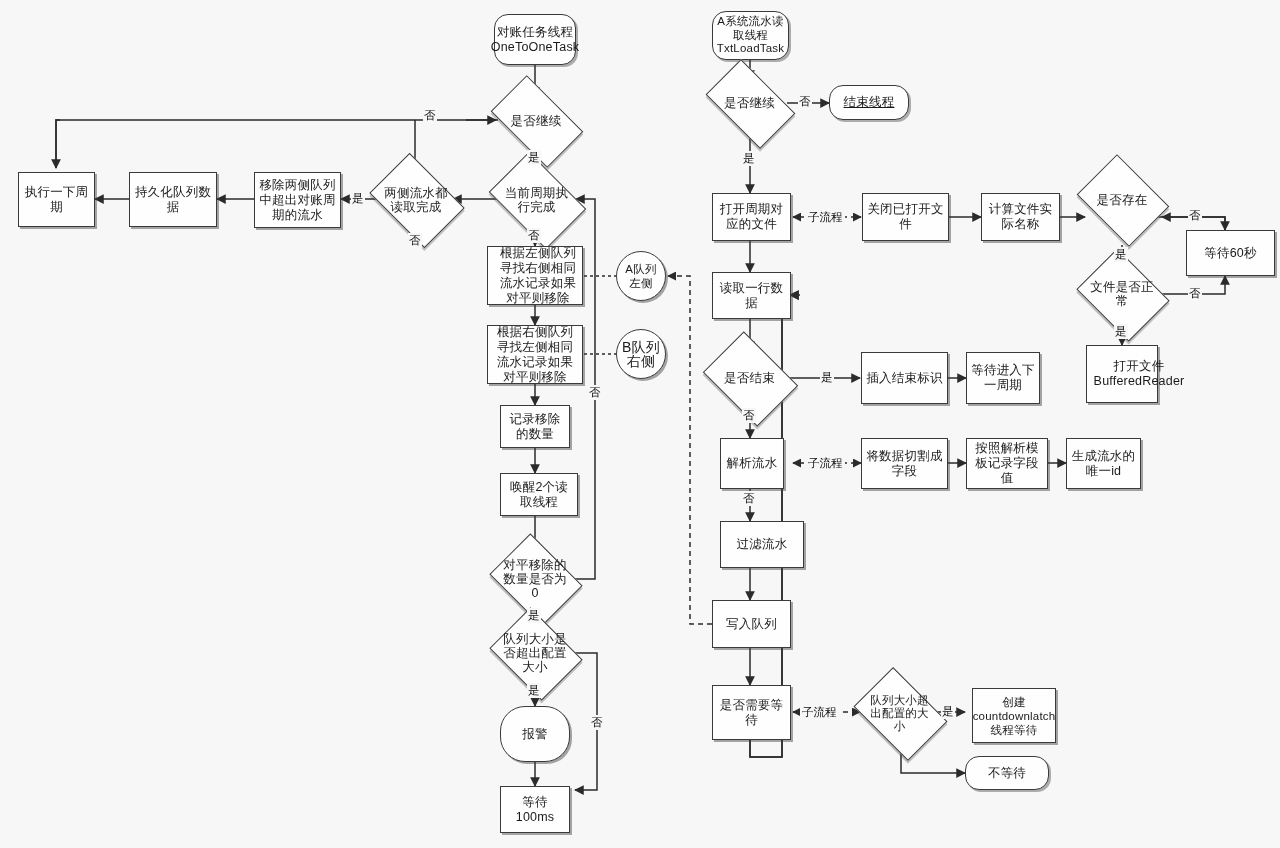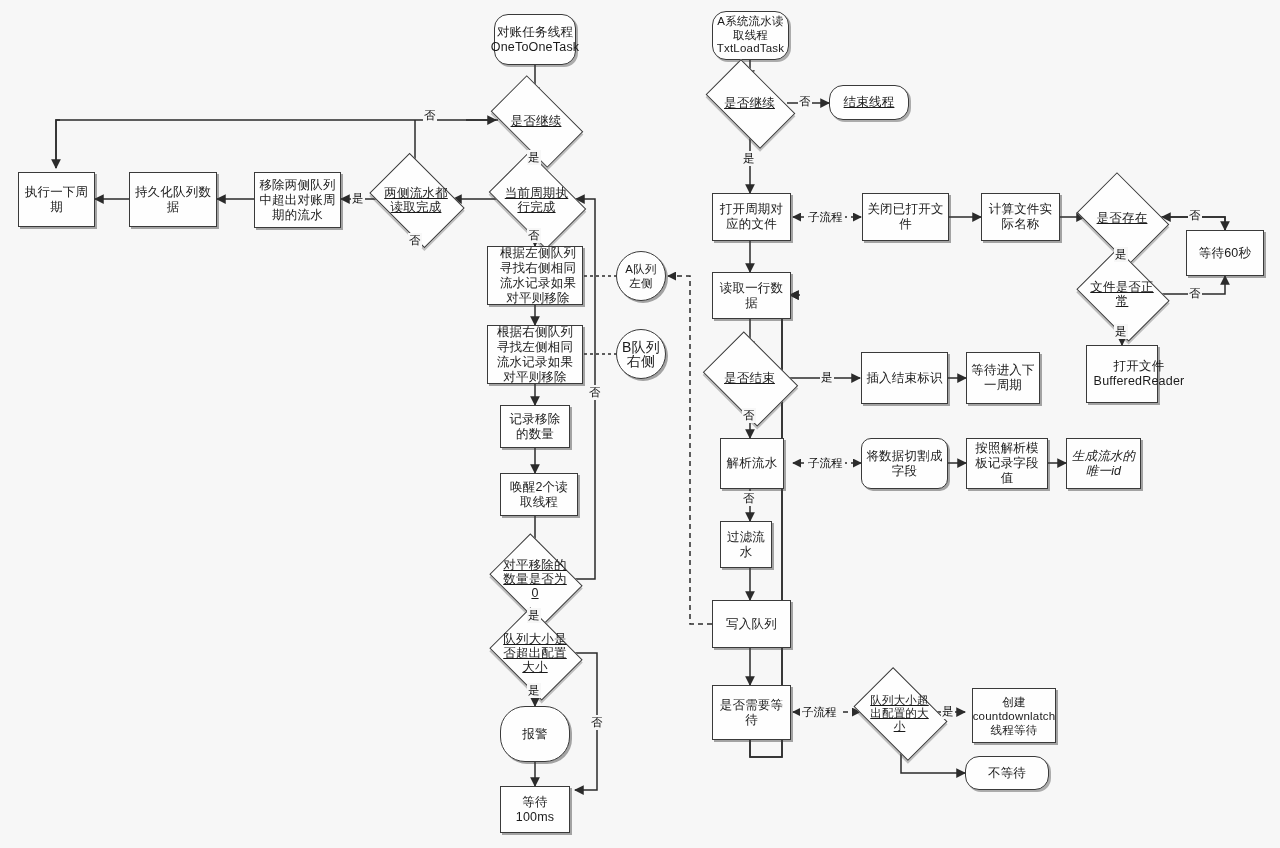--- a/index.html
+++ b/index.html
@@ -34,21 +34,21 @@
   .node.diamond .dmshape{
     position:absolute;left:0;top:0;width:100%;height:100%;
     background:#fefefe;
     border:1.4px solid #3a3a3a;
     transform:rotate(45deg);
     box-shadow:2px 2px 0 rgba(60,60,60,.30);
     z-index:-1;
   }
   .node.diamond .dmtext{
     position:relative;z-index:2;width:118%;
-    font-size:12.5px;line-height:14px;text-decoration:underline;
+    font-size:12.5px;line-height:14px;
   }
   .edgelabel{
     position:absolute;
     font-size:11.5px;
     color:#111;
     background:#f7f7f7;
     padding:0 1px;
     z-index:5;
     white-space:nowrap;
     font-family:"Liberation Sans","DejaVu Sans",sans-serif;
@@ -283,26 +283,26 @@
 </div>
 
 <div class="node" style="left:862px;top:193px;width:87px;height:48px;">
   <span>关闭已打开文件</span>
 </div>
 
 <div class="node" style="left:981px;top:193px;width:79px;height:48px;">
   <span>计算文件实际名称</span>
 </div>
 
-<div class="node diamond" style="left:1086px;top:190px;width:72px;height:55px;">
+<div class="node diamond" style="left:1086px;top:172px;width:72px;height:55px;">
   <div class="dmshape"></div>
   <div class="dmtext">是否存在</div>
 </div>
 
-<div class="node" style="left:1186px;top:230px;width:78px;height:46px;">
+<div class="node" style="left:1186px;top:230px;width:89px;height:46px;">
   <span>等待60秒</span>
 </div>
 
 <div class="node diamond" style="left:1086px;top:266px;width:72px;height:56px;">
   <div class="dmshape"></div>
   <div class="dmtext">文件是否正常</div>
 </div>
 
 <div class="node" style="left:1086px;top:345px;width:72px;height:58px;padding-left:37px;">
   <span>打开文件BufferedReader</span>
@@ -322,33 +322,33 @@
 </div>
 
 <div class="node" style="left:966px;top:352px;width:74px;height:52px;">
   <span>等待进入下一周期</span>
 </div>
 
 <div class="node" style="left:720px;top:438px;width:64px;height:51px;">
   <span>解析流水</span>
 </div>
 
-<div class="node" style="left:861px;top:438px;width:87px;height:51px;border-radius:10px;">
+<div class="node" style="left:861px;top:438px;width:87px;height:51px;">
   <span>将数据切割成字段</span>
 </div>
 
 <div class="node" style="left:966px;top:438px;width:82px;height:51px;">
   <span>按照解析模板记录字段值</span>
 </div>
 
-<div class="node" style="left:1066px;top:438px;width:75px;height:51px;font-style:italic;">
+<div class="node" style="left:1066px;top:438px;width:75px;height:51px;">
   <span>生成流水的唯一id</span>
 </div>
 
-<div class="node" style="left:720px;top:521px;width:52px;height:47px;">
+<div class="node" style="left:720px;top:521px;width:84px;height:47px;">
   <span>过滤流水</span>
 </div>
 
 <div class="node" style="left:712px;top:600px;width:79px;height:48px;">
   <span>写入队列</span>
 </div>
 
 <div class="node" style="left:712px;top:685px;width:79px;height:55px;">
   <span>是否需要等待</span>
 </div>

